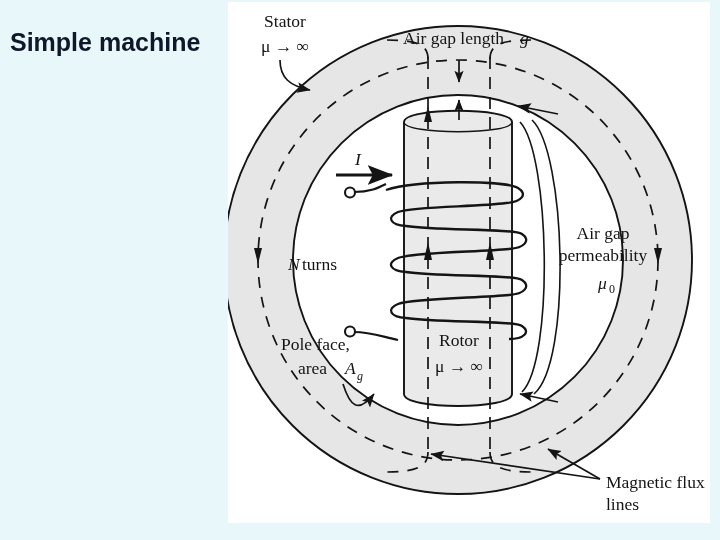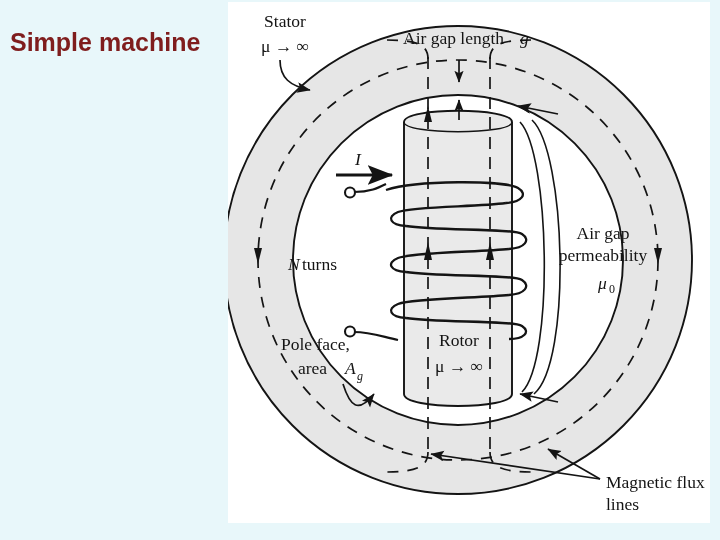--- a/index.html
+++ b/index.html
@@ -65,21 +65,21 @@
     font-style: italic;
     font-size: 12px;
     fill: #141414;
   }
 </style>
 </head>
 <body style="background: rgb(232, 247, 250);">
 
 <div id="slide">
 
-  <div id="title" style="color: #7f1d1d;">Simple machine</div>
+  <div id="title" style="color: #0f172a;">Simple machine</div>
 
   <div id="figure-panel" style="background: rgb(255, 255, 255);">
     <svg id="figure-svg" viewBox="0 0 482 521" xmlns="http://www.w3.org/2000/svg">
       <defs>
         <marker id="arrowEnd" markerWidth="9" markerHeight="9" refX="7.6" refY="3.1" orient="auto" markerUnits="strokeWidth">
           <path d="M0,0 L8,3.1 L0,6.2 L1.6,3.1 Z" fill="#141414"></path>
         </marker>
         <marker id="arrowEndSm" markerWidth="8" markerHeight="8" refX="6.6" refY="2.7" orient="auto" markerUnits="strokeWidth">
           <path d="M0,0 L7,2.7 L0,5.4 L1.4,2.7 Z" fill="#141414"></path>
         </marker>

